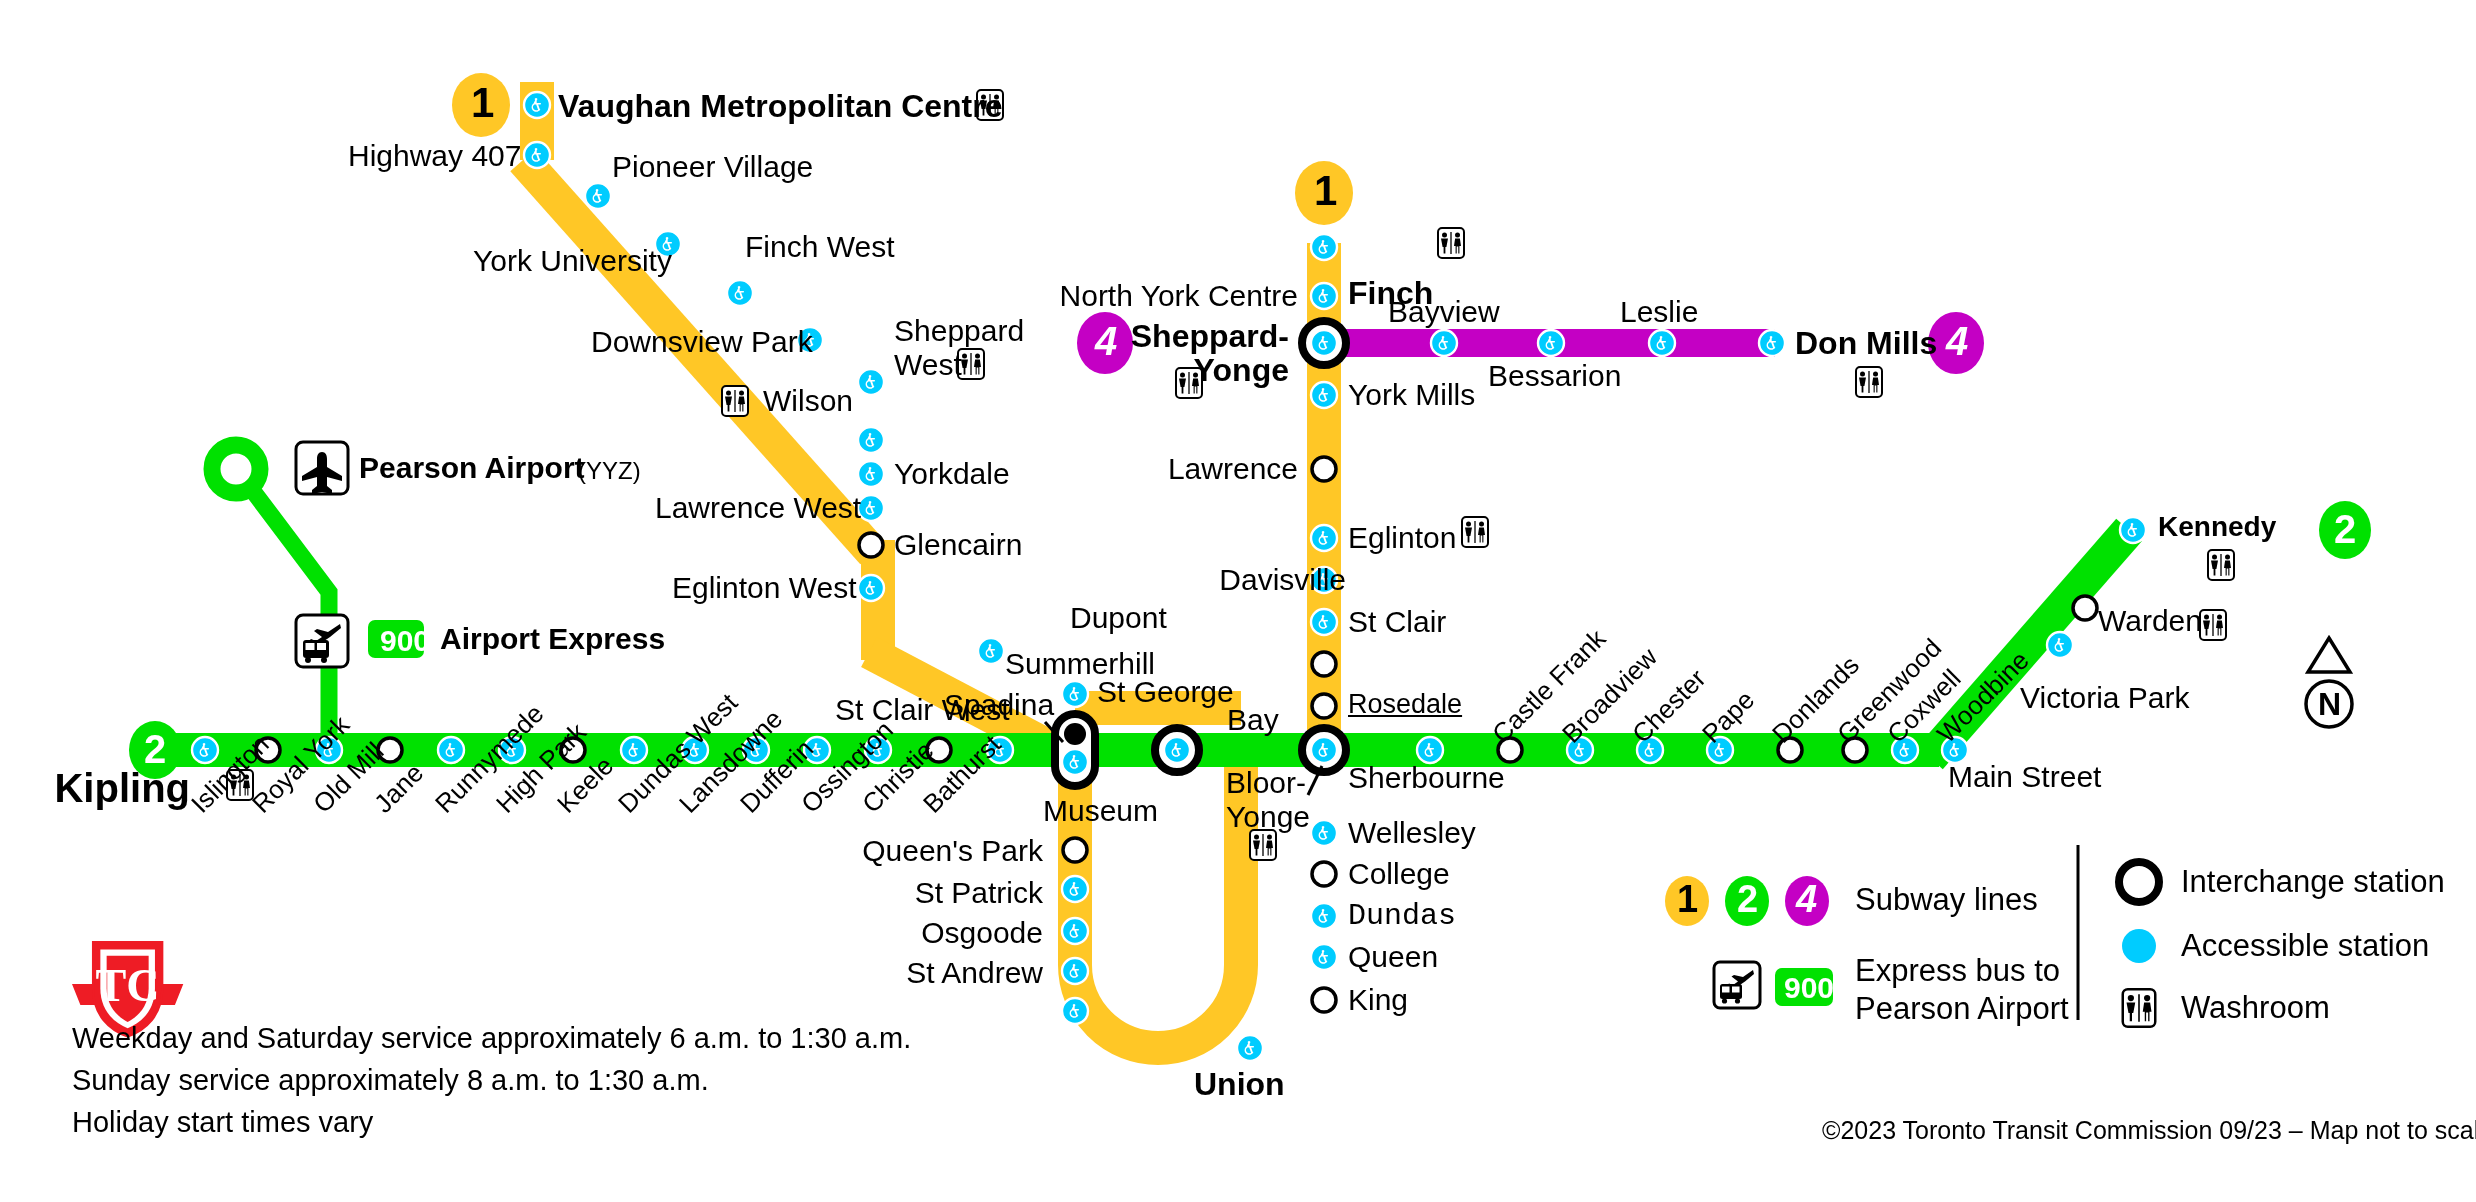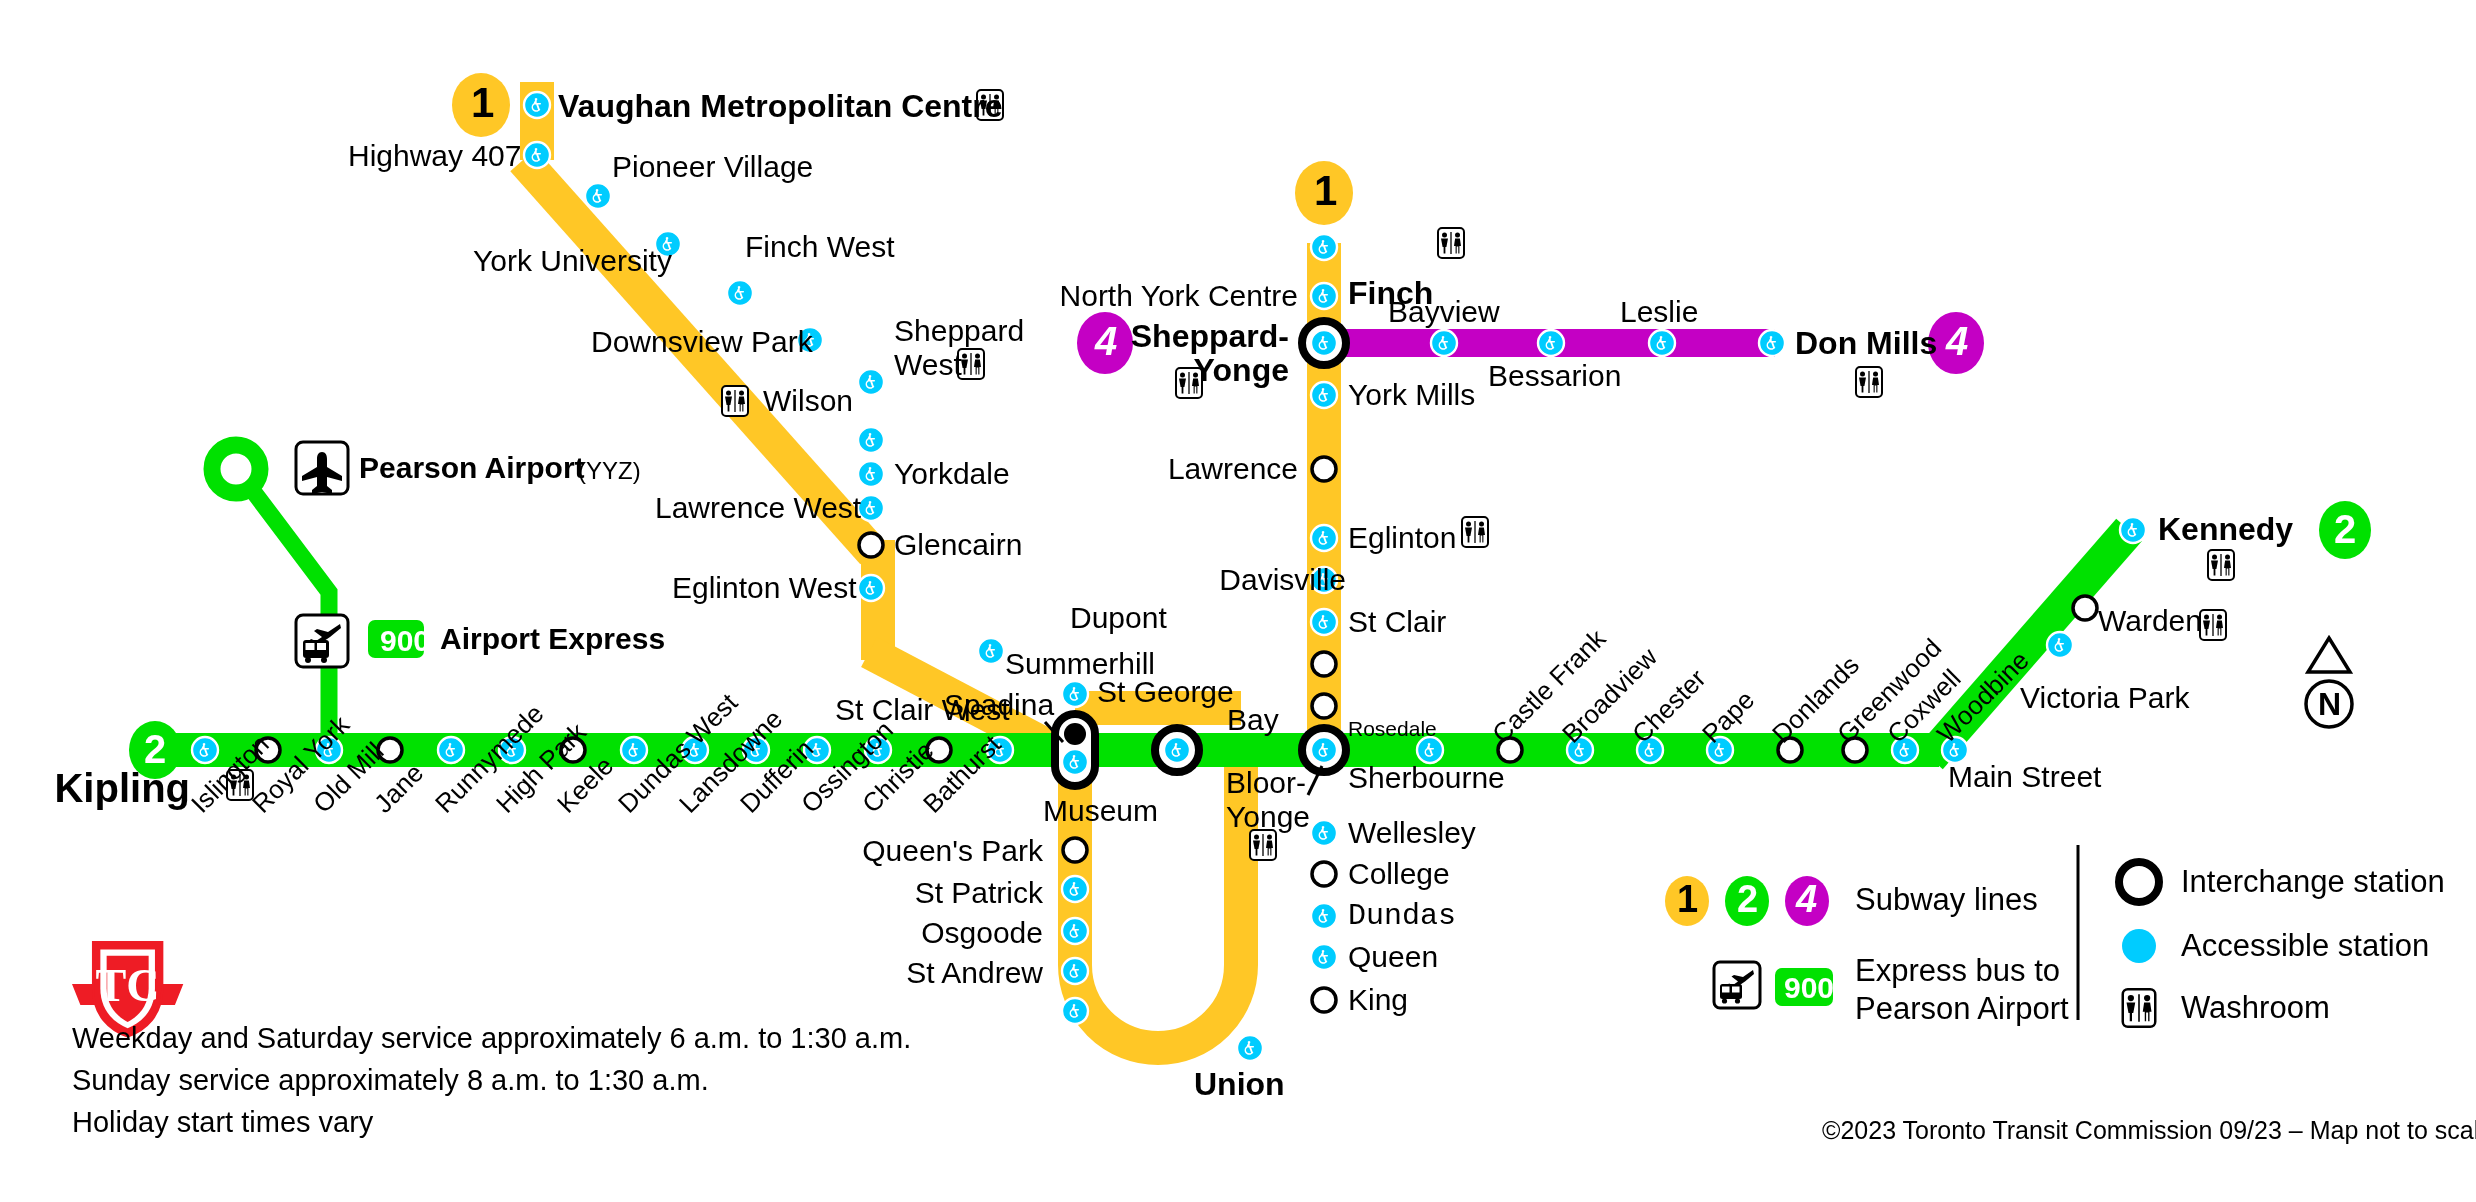--- a/index.html
+++ b/index.html
@@ -318,21 +318,21 @@
 <div class="lbl b" style="left:1194px;top:1068px;font-size:32px;">Union</div>
 
 <div class="lbl" style="left:1348px;top:985px;font-size:30px;">King</div>
 <div class="lbl" style="left:1348px;top:942px;font-size:30px;">Queen</div>
 <div class="lbl" style="left:1348px;top:901px;font-size:30px;font-family:Liberation Mono, monospace;">Dundas</div>
 <div class="lbl" style="left:1348px;top:859px;font-size:30px;">College</div>
 <div class="lbl" style="left:1348px;top:818px;font-size:30px;">Wellesley</div>
 <div class="lbl" style="left:1348px;top:763px;font-size:30px;">Sherbourne</div>
 <div class="lbl" style="left:1226px;top:768px;font-size:30px;">Bloor-</div>
 <div class="lbl" style="left:1226px;top:802px;font-size:30px;">Yonge</div>
-<div class="lbl" style="left:1348px;top:718px;font-size:21px;">Rosedale</div>
+<div class="lbl" style="left:1348px;top:691px;font-size:27px;text-decoration:underline;">Rosedale</div>
 <div class="lbl" style="left:1155px;top:649px;font-size:30px;white-space:nowrap;transform:translateX(-100%);">Summerhill</div>
 <div class="lbl" style="left:1348px;top:607px;font-size:30px;">St Clair</div>
 <div class="lbl" style="left:1298px;top:565px;font-size:30px;white-space:nowrap;transform:translateX(-100%);margin-left:48px;">Davisville</div>
 <div class="lbl" style="left:1348px;top:523px;font-size:30px;">Eglinton</div>
 <div class="lbl" style="left:1298px;top:454px;font-size:30px;white-space:nowrap;transform:translateX(-100%);">Lawrence</div>
 <div class="lbl" style="left:1348px;top:380px;font-size:30px;">York Mills</div>
 <div class="lbl" style="left:1298px;top:281px;font-size:30px;white-space:nowrap;transform:translateX(-100%);">North York Centre</div>
 <div class="lbl b" style="left:1348px;top:231px;font-size:32px;margin-top:46px;">Finch</div>
 <div class="lbl b" style="left:1289px;top:320px;font-size:32px;white-space:nowrap;transform:translateX(-100%);">Sheppard-</div>
 <div class="lbl b" style="left:1289px;top:354px;font-size:32px;white-space:nowrap;transform:translateX(-100%);">Yonge</div>
@@ -363,21 +363,21 @@
 <div class="diag" style="left:1637px;top:723px;">Chester</div>
 <div class="diag" style="left:1707px;top:723px;">Pape</div>
 <div class="diag" style="left:1777px;top:723px;">Donlands</div>
 <div class="diag" style="left:1842px;top:723px;">Greenwood</div>
 <div class="diag" style="left:1892px;top:723px;">Coxwell</div>
 <div class="diag" style="left:1942px;top:723px;">Woodbine</div>
 
 <div class="lbl" style="left:1948px;top:762px;font-size:30px;">Main Street</div>
 <div class="lbl" style="left:2020px;top:683px;font-size:30px;">Victoria Park</div>
 <div class="lbl" style="left:2098px;top:606px;font-size:30px;">Warden</div>
-<div class="lbl b" style="left:2158px;top:513px;font-size:32px;">Kennedy</div>
+<div class="lbl b" style="left:2158px;top:513px;font-size:28px;">Kennedy</div>
 
 <div class="lbl b" style="left:359px;top:453px;font-size:30px;">Pearson Airport</div>
 <div class="lbl" style="left:578px;top:459px;font-size:24px;">(YYZ)</div>
 <div class="lbl b" style="left:380px;top:626px;font-size:30px;color:#fff;">900</div>
 <div class="lbl b" style="left:440px;top:624px;font-size:30px;">Airport Express</div>
 
 <div class="lbl b" style="left:2318px;top:688px;font-size:32px;">N</div>
 
 <div class="lbl" style="left:72px;top:1024px;font-size:29px;">Weekday and Saturday service approximately 6 a.m. to 1:30 a.m.</div>
 <div class="lbl" style="left:72px;top:1066px;font-size:29px;">Sunday service approximately 8 a.m. to 1:30 a.m.</div>

